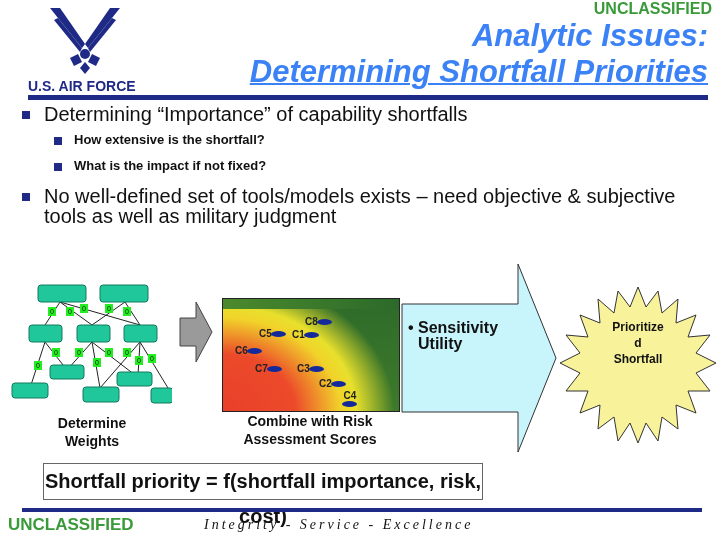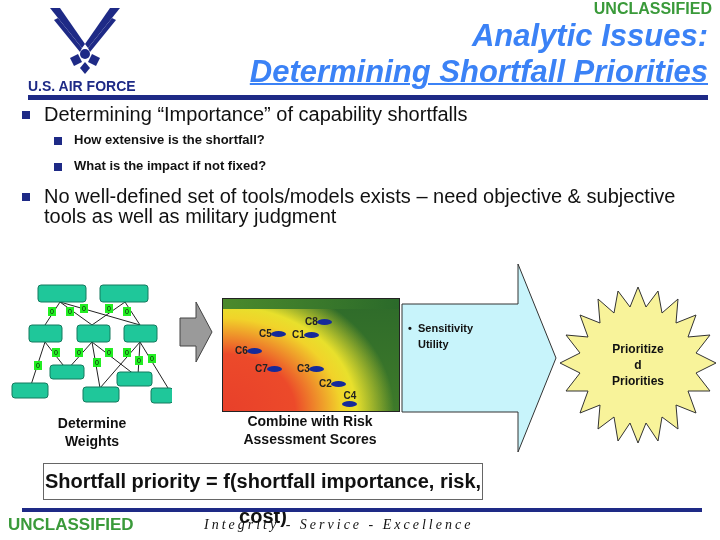--- a/index.html
+++ b/index.html
@@ -57,27 +57,27 @@
   .heat-top {
     position: absolute; left: 0; top: 0; width: 100%; height: 10px;
     background: linear-gradient(90deg, #4b8a2c, #2b6a2a);
   }
   .pt { position: absolute; font-size: 10px; font-weight: bold; color: #222; display: flex; align-items: center; }
   .pt .dot { display: inline-block; width: 15px; height: 6px; border-radius: 50%; background: #152a9a; margin-left: -1px; }
   .heat-label { left: 212px; top: 412px; width: 196px; text-align: center; font-size: 14px; font-weight: bold; line-height: 18px; color: #111; }
 
   
   .big-arrow { left: 400px; top: 262px; width: 160px; height: 192px; }
-  .arrow-text { left: 408px; top: 320px; font-size: 11px; font-weight: bold; line-height: 16px; color: #111; }
+  .arrow-text { left: 408px; top: 320px; font-size: 16px; font-weight: bold; line-height: 16px; color: #111; }
   .arrow-text .it { position: relative; padding-left: 10px; }
   .arrow-text .it::before { content: "•"; position: absolute; left: 0; top: 0; }
 
   
   .burst { left: 560px; top: 285px; width: 156px; height: 160px; }
-  .burst-text { left: 584px; top: 341px; width: 108px; text-align: center; font-size: 12px; font-weight: bold; line-height: 16px; color: #111; }
+  .burst-text { left: 584px; top: 319px; width: 108px; text-align: center; font-size: 12px; font-weight: bold; line-height: 16px; color: #111; }
 
   
   .formula {
     left: 42px; top: 463px; width: 438px; height: 35px; border: 1px solid #666; background: #fff;
     font-size: 20px; font-weight: bold; color: #111; line-height: 35px; text-align: center;
     width: 437px; left: 43px;
   }
   .formula { left: 43px; width: 438px; }
 
   
@@ -235,20 +235,20 @@
     <div>Utility</div>
   </div>
 </div>
 
 <svg class="abs burst" viewBox="0 0 156 160">
   <polygon fill="#f8f39a" stroke="#333" stroke-width="1" points="78,2 86,22 98,6 102,28 118,14 116,38 136,30 128,52 150,50 136,68 156,78 136,88 150,106 128,106 136,128 116,120 118,144 102,132 98,156 86,138 78,158 70,138 58,156 54,132 38,144 40,120 20,128 28,106 6,106 20,88 0,78 20,68 6,50 28,52 20,30 40,38 38,14 54,28 58,6 70,22"></polygon>
 </svg>
 <div class="abs burst-text">
   <div>Prioritize</div>
   <div>d</div>
-  <div>Priorities</div>
+  <div>Shortfall</div>
 </div>
 
 <div class="abs formula">Shortfall priority = f(shortfall importance, risk, cost)</div>
 
 <div class="abs footer-rule"></div>
 <div class="abs classif-bottom">UNCLASSIFIED</div>
 <div class="abs motto">Integrity - Service - Excellence</div>
 
 </body></html>

